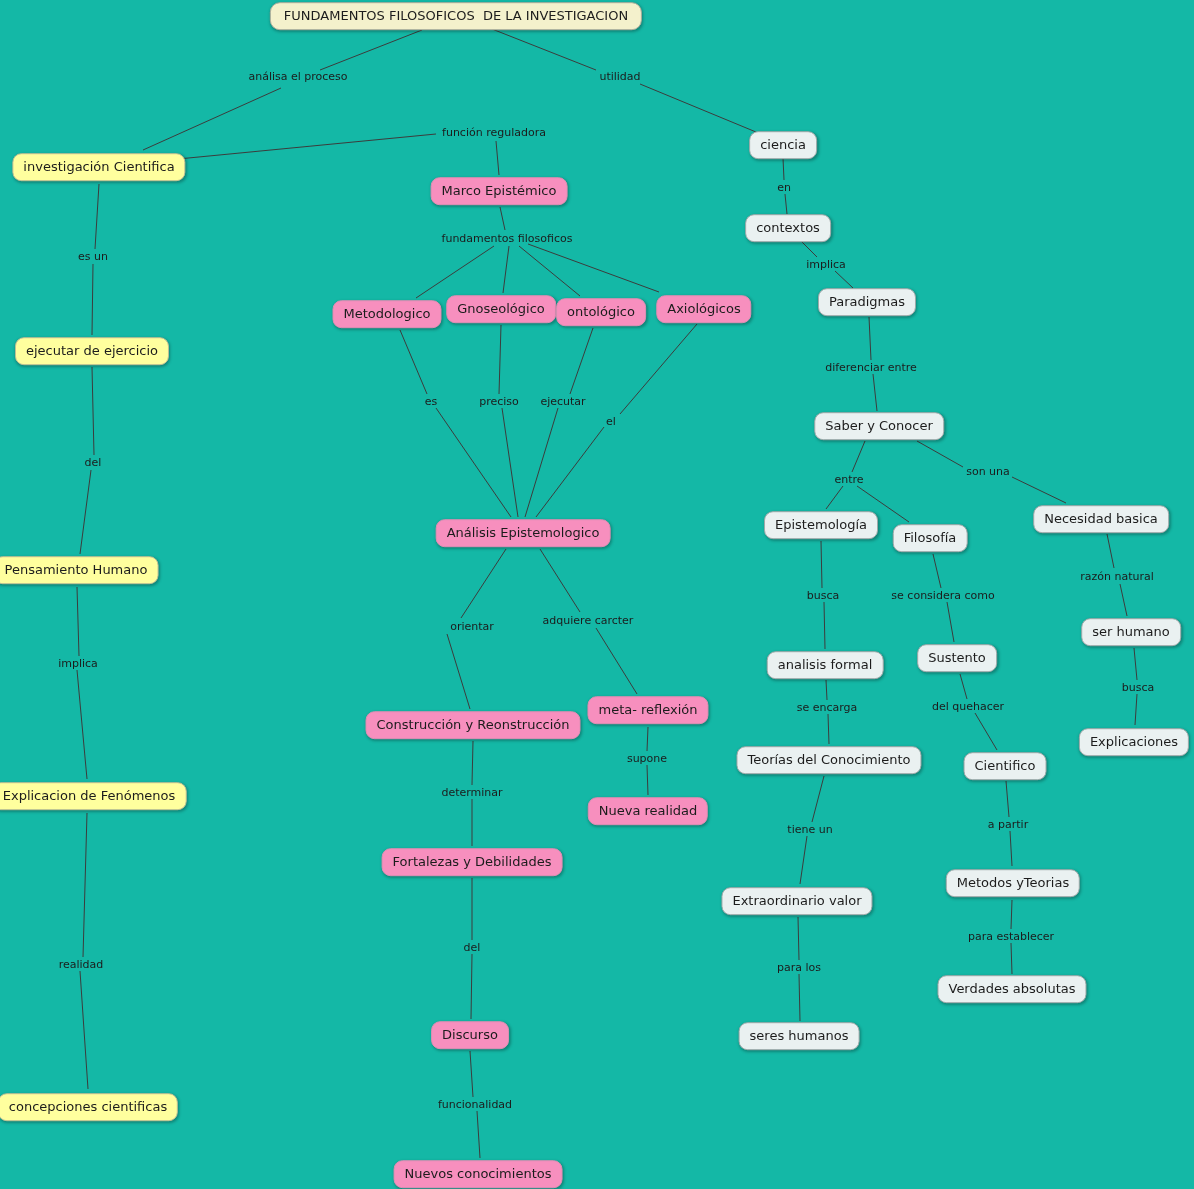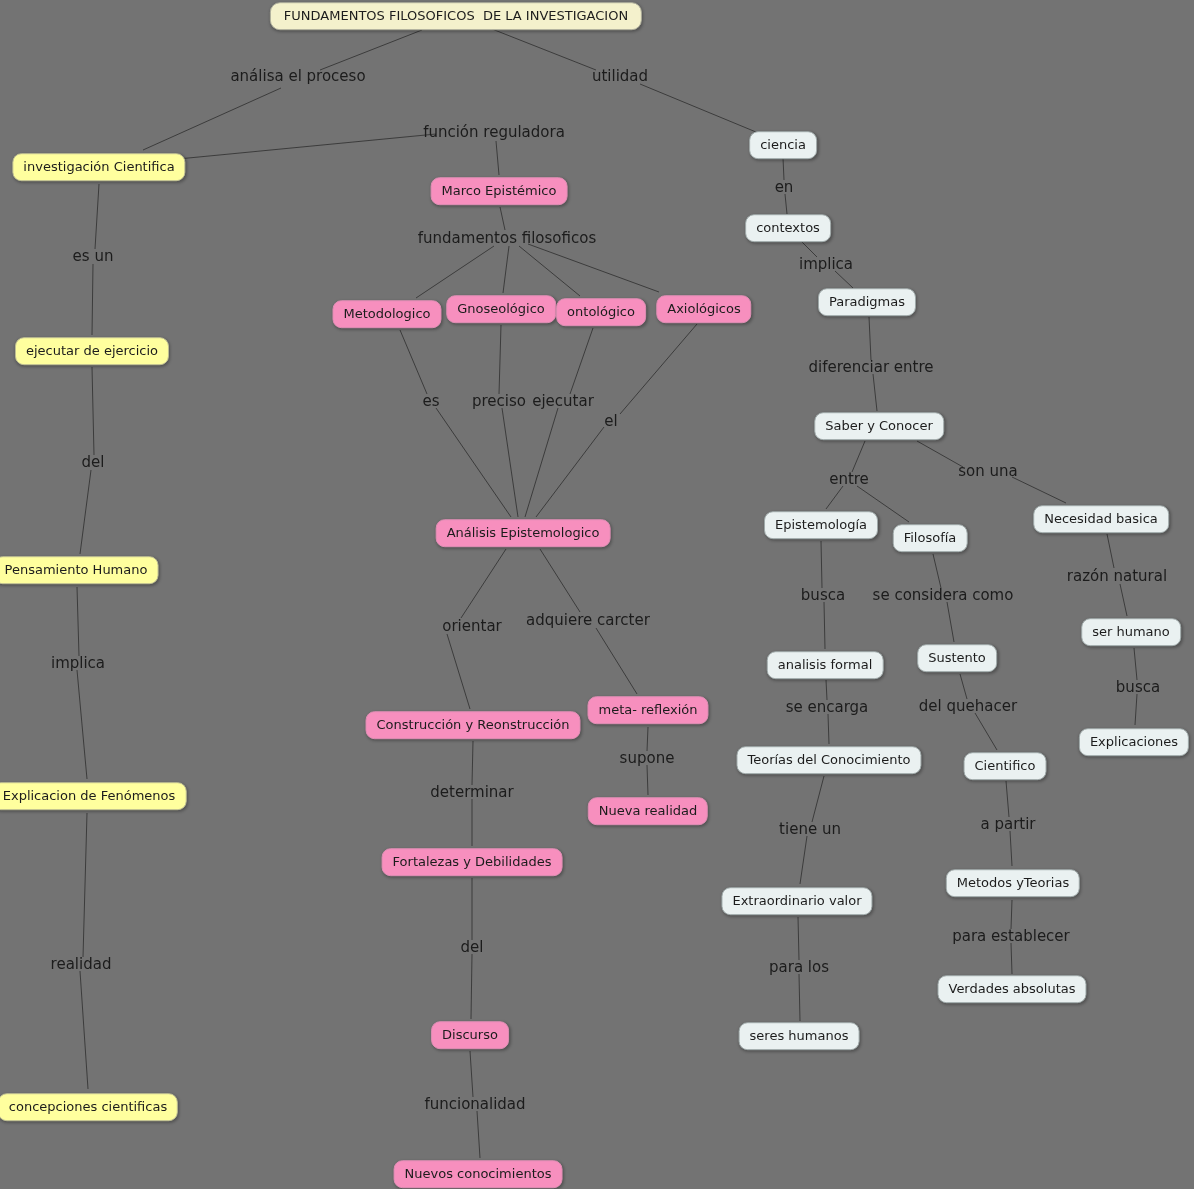--- a/index.html
+++ b/index.html
@@ -1,34 +1,34 @@
 <!DOCTYPE html>
 <html style="--topic-fill: #F4F1CC; --topic-border: #AEAE9C; --yellow-fill: #FFFF9E; --yellow-border: #BFBF94; --pink-fill: #F78FBE; --pink-border: #DE8FB4; --gray-fill: #EAF1F1; --gray-border: #9FA9A9; --text: #1C1C1C;"><head>
 <meta charset="utf-8">
 <style>
   html,body{margin:0;padding:0;background:#ffffff;}
   .canvas{
-    position:relative;width:1194px;height:1189px;background:#737373;overflow:hidden;
+    position:relative;width:1194px;height:1189px;background:#14b8a6;overflow:hidden;
     font-family:"DejaVu Sans","Liberation Sans",sans-serif;
   }
   svg.wires{position:absolute;left:0;top:0;width:1194px;height:1189px;}
   .node{
     position:absolute;transform:translate(-50%,-50%);
     white-space:pre;font-size:13px;line-height:1.2;color:var(--text,#1c1c1c);
     padding:5px 10px;border-radius:9px;border:1px solid #999;
     box-shadow:1px 1px 3px rgba(0,0,0,.28);
     z-index:2;cursor:default;
   }
   .node.title{background:var(--topic-fill);border-color:var(--topic-border);padding:5px 13px;border-radius:10px;}
   .node.yellow{background:var(--yellow-fill);border-color:var(--yellow-border);}
   .node.pink{background:var(--pink-fill);border-color:var(--pink-border);}
   .node.gray{background:var(--gray-fill);border-color:var(--gray-border);}
   .link-label{
     position:absolute;transform:translate(-50%,-50%);
-    white-space:pre;font-size:15px;color:var(--text,#1c1c1c);z-index:3;cursor:default;
+    white-space:pre;font-size:11px;color:var(--text,#1c1c1c);z-index:3;cursor:default;
   }
 </style>
 </head>
 <body>
 
 <div class="canvas">
   <svg class="wires" xmlns="http://www.w3.org/2000/svg">
       <line x1="422" y1="30" x2="320" y2="70" stroke="#3C3C3C" stroke-width="1"></line>
       <line x1="281" y1="88" x2="143" y2="150" stroke="#3C3C3C" stroke-width="1"></line>
       <line x1="492" y1="29" x2="596" y2="70" stroke="#3C3C3C" stroke-width="1"></line>

